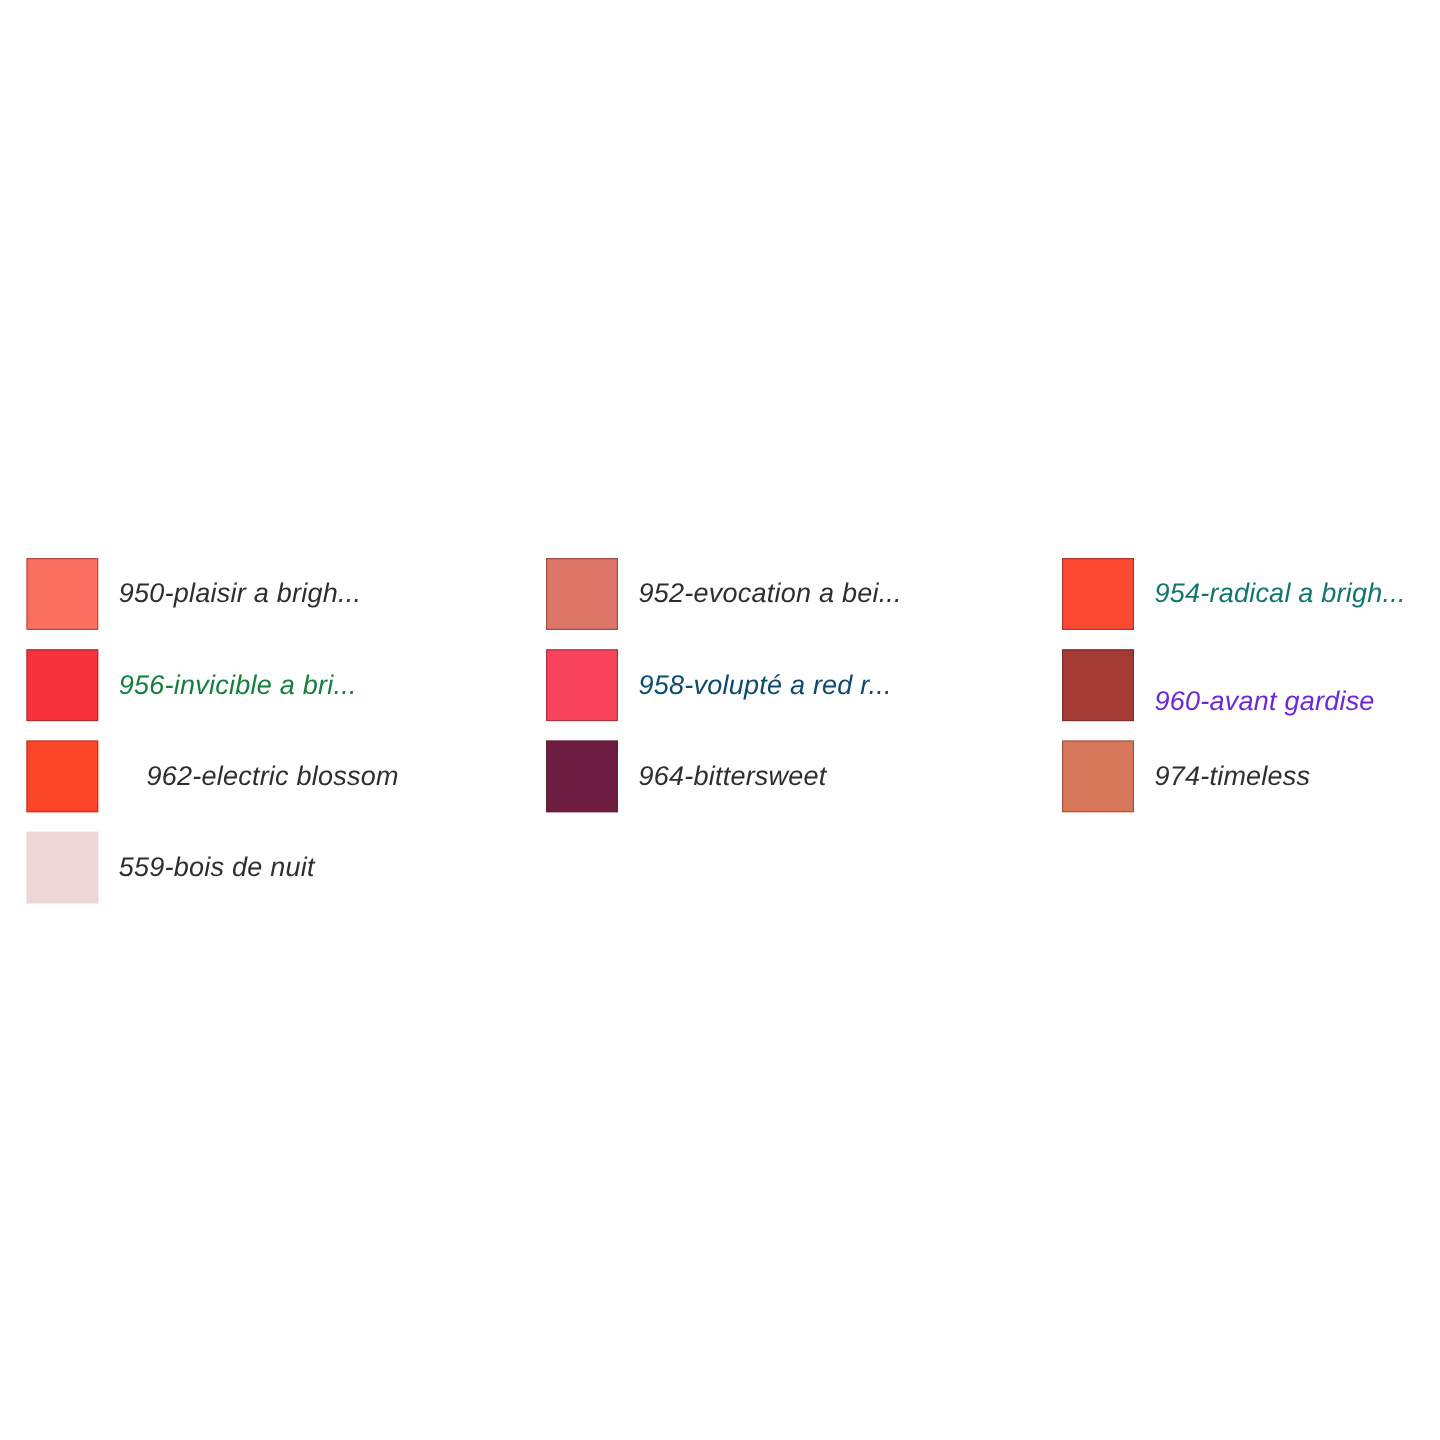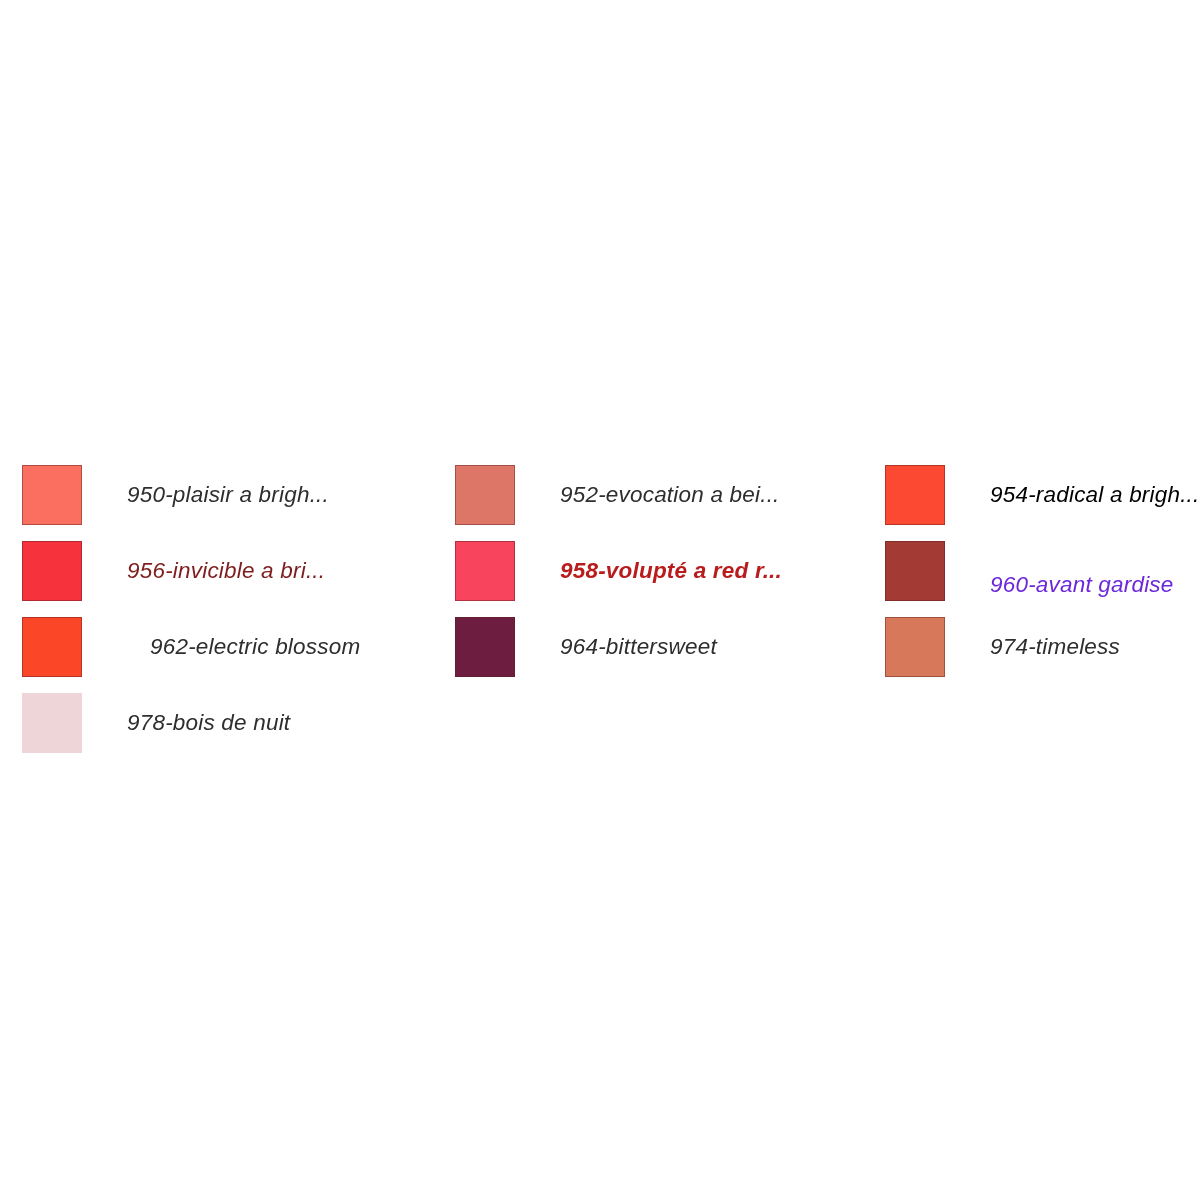--- a/index.html
+++ b/index.html
@@ -35,21 +35,20 @@
     grid-template-columns: 433px 430px 297px;
     grid-auto-rows: 76px;
     row-gap: 0;
     column-gap: 0;
   }
 
   .swatch-item {
     display: flex;
     align-items: center;
     height: 60px;
-    gap: 28px;
   }
 
   .swatch-chip {
     width: 60px;
     height: 60px;
     flex: 0 0 60px;
     background: #cccccc;
     box-shadow: inset 0 0 0 1px rgba(90, 30, 30, 0.45);
   }
 
@@ -81,31 +80,31 @@
       <span class="swatch-label" style="color: rgb(46, 46, 46);">950-plaisir a brigh...</span>
     </div>
 
     <div class="swatch-item">
       <span class="swatch-chip" style="background: rgb(222, 118, 104);"></span>
       <span class="swatch-label" style="color: rgb(46, 46, 46); text-align: right;">952-evocation a bei...</span>
     </div>
 
     <div class="swatch-item">
       <span class="swatch-chip" style="background: rgb(251, 74, 49);"></span>
-      <span class="swatch-label" style="color: #000000;">954-radical a brigh...</span>
+      <span class="swatch-label" style="color: #0f766e;">954-radical a brigh...</span>
     </div>
 
     <div class="swatch-item">
       <span class="swatch-chip" style="background: rgb(246, 51, 60);"></span>
-      <span class="swatch-label" style="color: #7f1d1d;">956-invicible a bri...</span>
+      <span class="swatch-label" style="color: #15803d;">956-invicible a bri...</span>
     </div>
 
     <div class="swatch-item">
       <span class="swatch-chip" style="background: rgb(248, 68, 92);"></span>
-      <span class="swatch-label" style="color: #b91c1c; font-weight: bold;">958-volupté a red r...</span>
+      <span class="swatch-label" style="color: #0c4a6e;">958-volupté a red r...</span>
     </div>
 
     <div class="swatch-item">
       <span class="swatch-chip" style="background: rgb(164, 58, 52);"></span>
       <span class="swatch-label" style="color: #6d28d9; margin-top: 28px;">960-avant gardise</span>
     </div>
 
     <div class="swatch-item">
       <span class="swatch-chip" style="background: rgb(251, 70, 40);"></span>
       <span class="swatch-label" style="color: rgb(46, 46, 46); margin-left: 40px;">962-electric blossom</span>
@@ -116,21 +115,21 @@
       <span class="swatch-label" style="color: rgb(46, 46, 46); font-style: italic;">964-bittersweet</span>
     </div>
 
     <div class="swatch-item">
       <span class="swatch-chip" style="background: rgb(216, 120, 90);"></span>
       <span class="swatch-label" style="color: rgb(46, 46, 46);">974-timeless</span>
     </div>
 
     <div class="swatch-item">
       <span class="swatch-chip no-border" style="background: rgb(238, 214, 216);"></span>
-      <span class="swatch-label" style="color: rgb(46, 46, 46);">978-bois de nuit</span>
+      <span class="swatch-label" style="color: rgb(46, 46, 46);">559-bois de nuit</span>
     </div>
 
     <div class="swatch-item empty">
       
       
     </div>
 
     <div class="swatch-item empty">
       
       

